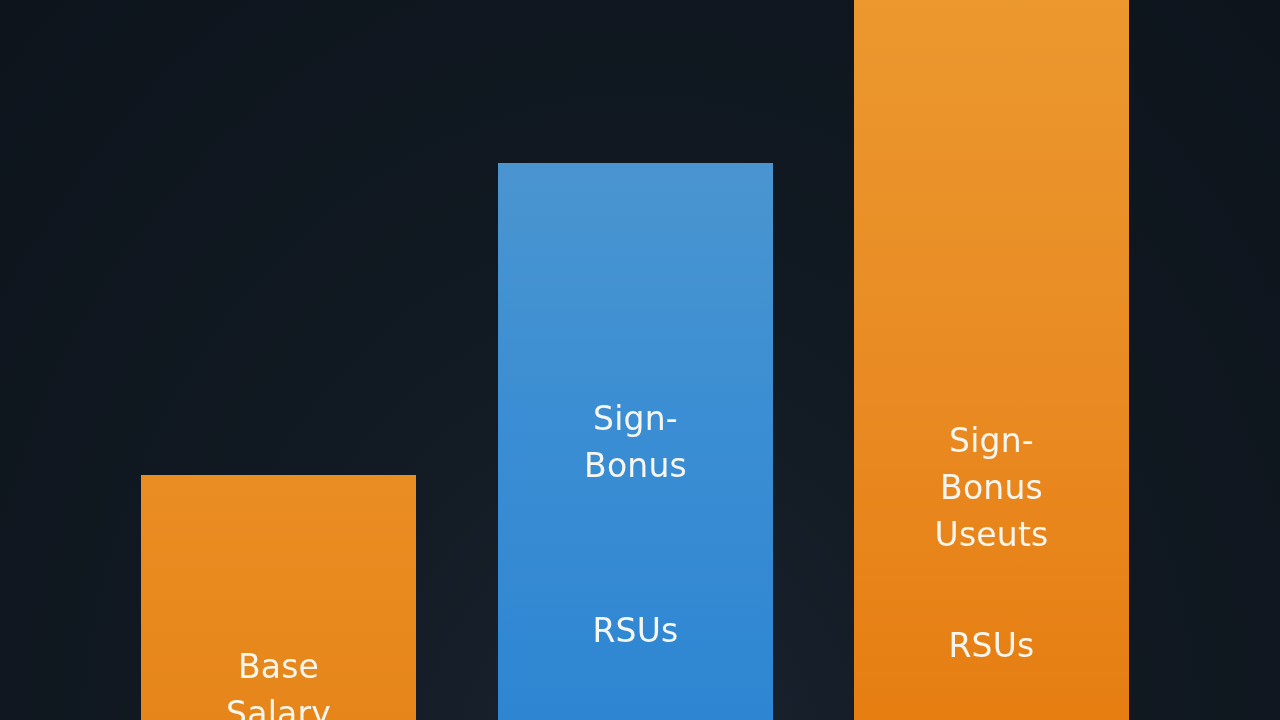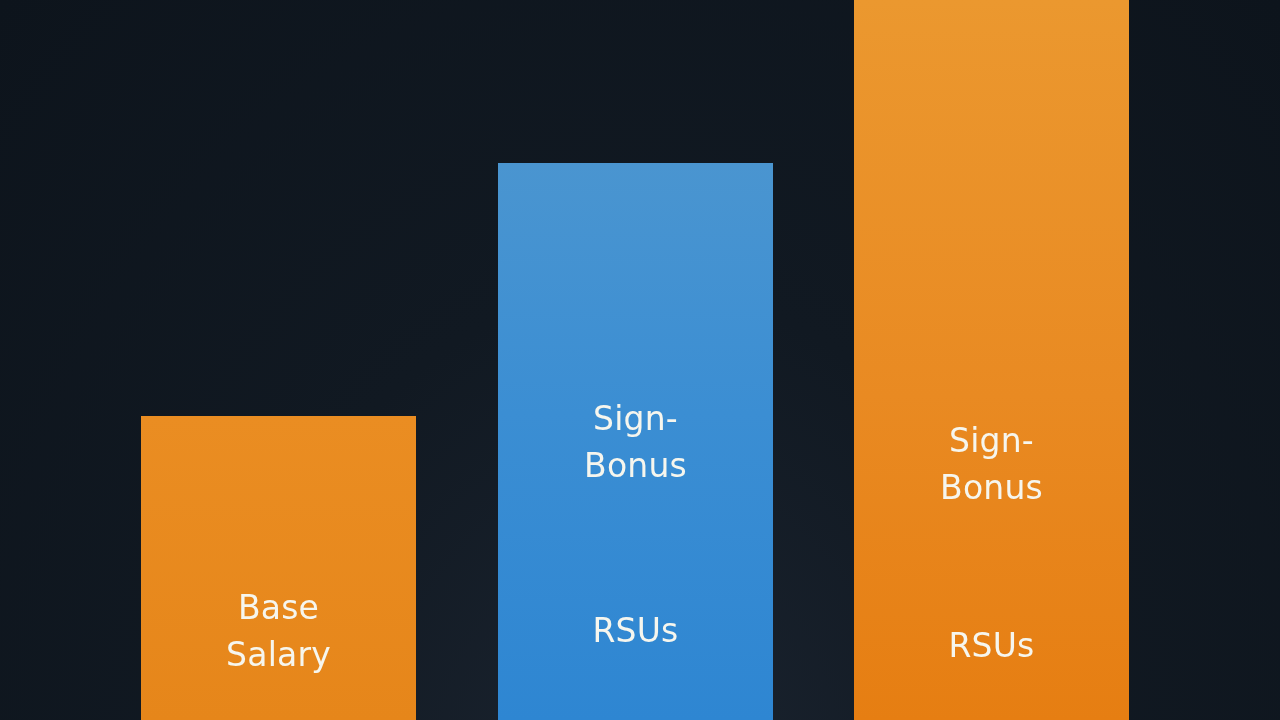--- a/index.html
+++ b/index.html
@@ -43,40 +43,41 @@
       letter-spacing: 0.2px;
       white-space: nowrap;
     }
     .bar-label .line { display: block; }
   </style>
 </head>
 <body>
 
 <div class="canvas">
 
-  <div class="bar orange" style="left:141px; height:304px;">
+  <div class="bar orange" style="left:141px; height:245px;">
     <div class="bar-label" style="top:168px;">
       <span class="line">Base</span>
       <span class="line">Salary</span>
     </div>
   </div>
 
   <div class="bar blue" style="left:498px; height:557px;">
     <div class="bar-label" style="top:232px;">
       <span class="line">Sign-</span>
       <span class="line">Bonus</span>
     </div>
     <div class="bar-label" style="top:444px;">
       <span class="line">RSUs</span>
     </div>
   </div>
 
   <div class="bar orange-light" style="left:854px; height:720px;">
     <div class="bar-label" style="top:417px;">
       <span class="line">Sign-</span>
       <span class="line">Bonus</span>
+      <span class="line">Useuts</span>
     </div>
     <div class="bar-label" style="top:622px;">
       <span class="line">RSUs</span>
     </div>
   </div>
 
 </div>
 
 </body></html>

